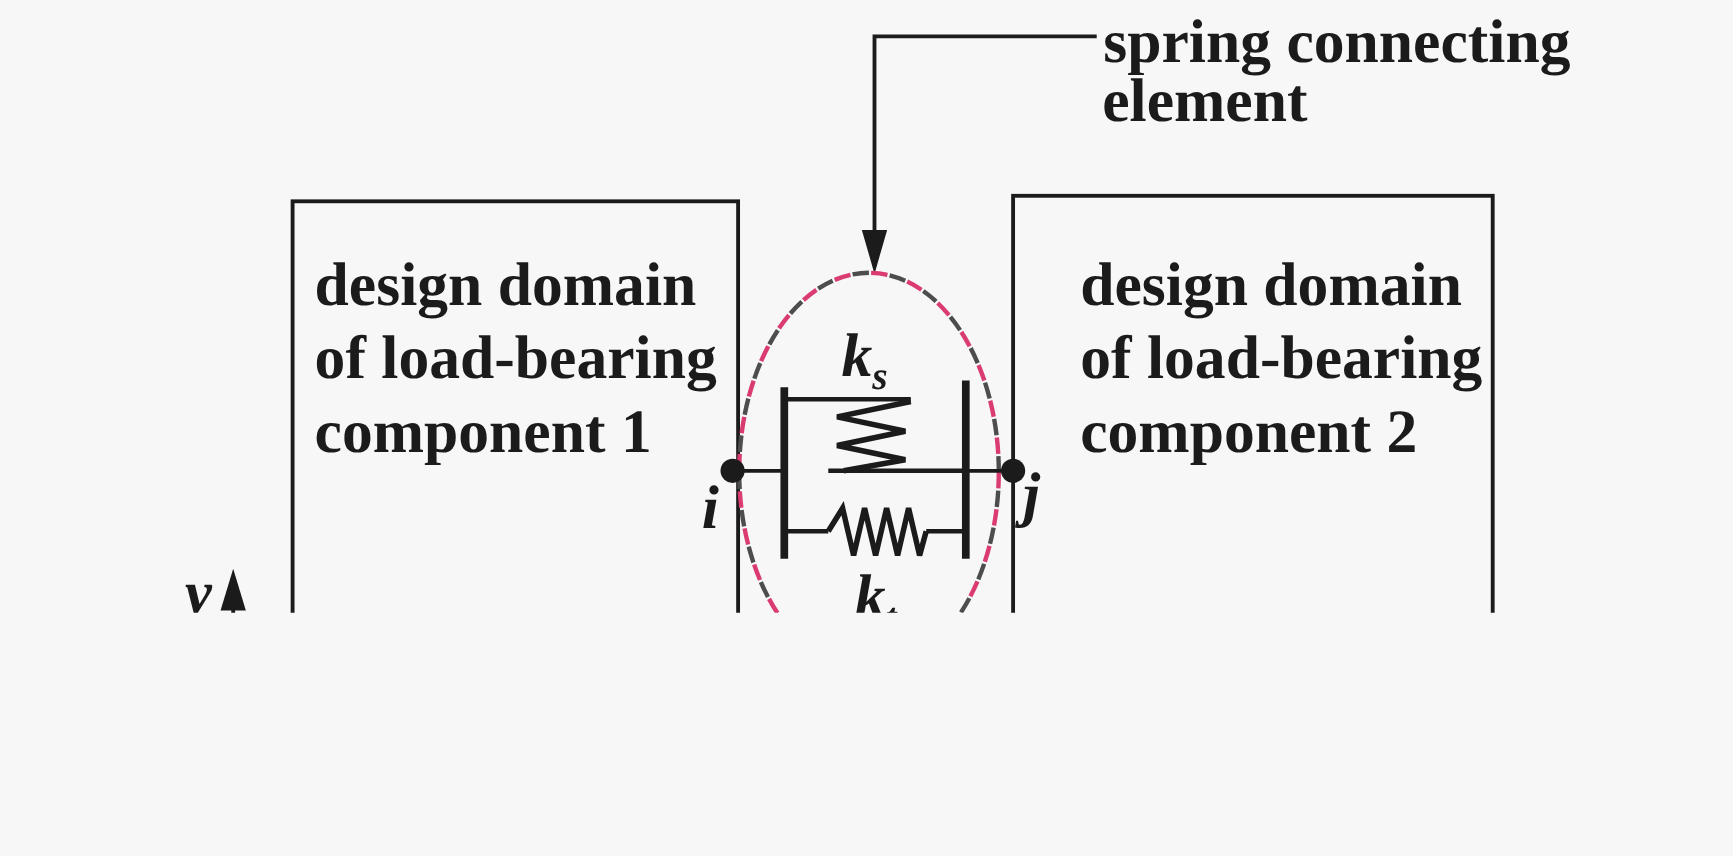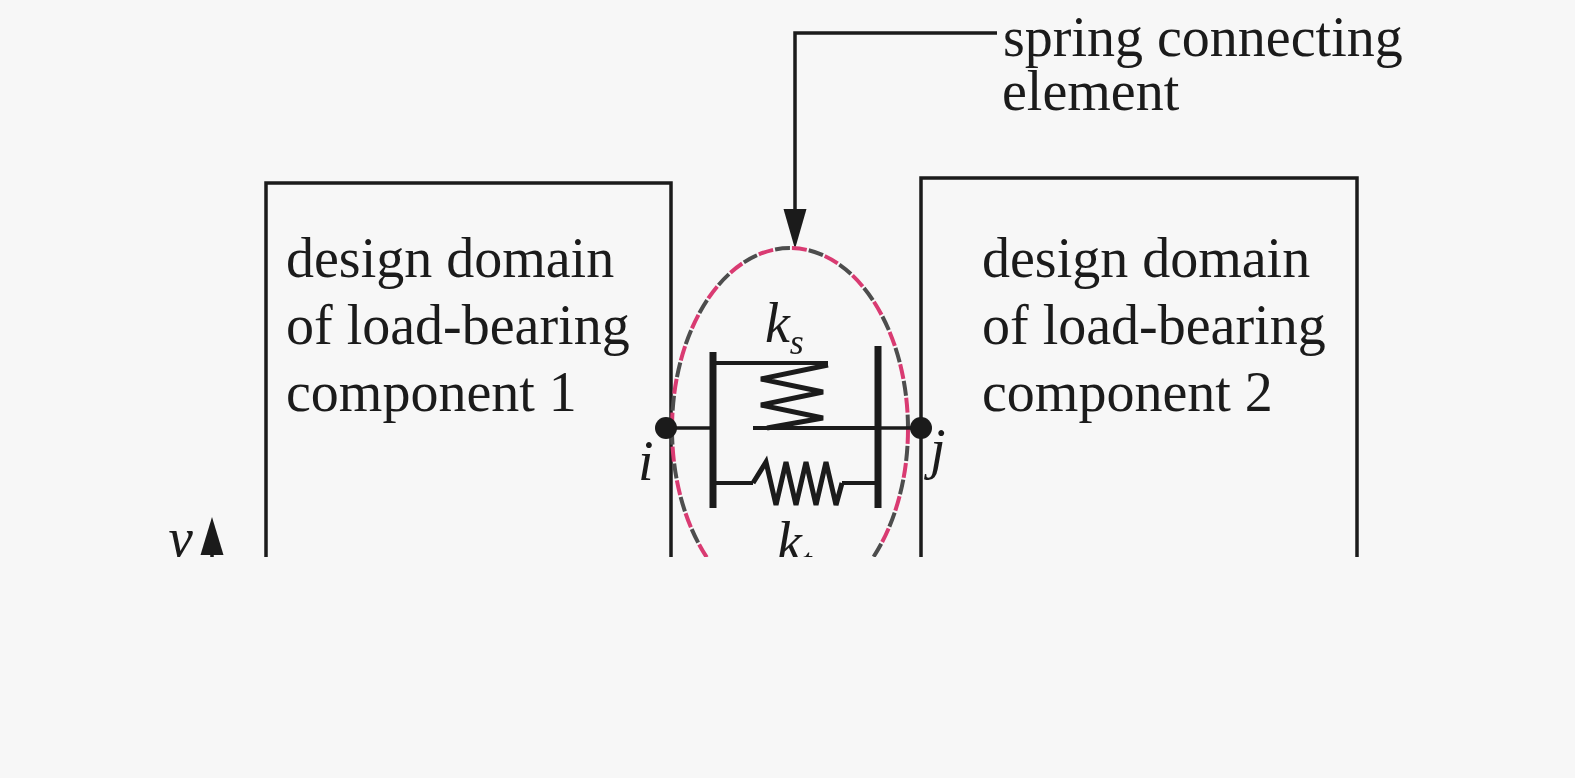--- a/index.html
+++ b/index.html
@@ -5,20 +5,21 @@
   html, body {
     margin: 0;
     padding: 0;
     background: #f7f7f7;
   }
   .stage {
     position: relative;
     width: 1575px;
     height: 557px;
     overflow: hidden;
+    font-weight: bold;
   }
   svg { display: block; }
   .t {
     font-family: "Liberation Serif", "DejaVu Serif", serif;
     font-size: 56px;
     fill: #1b1b1b;
   }
   .it {
     font-family: "Liberation Serif", "DejaVu Serif", serif;
     font-style: italic;

